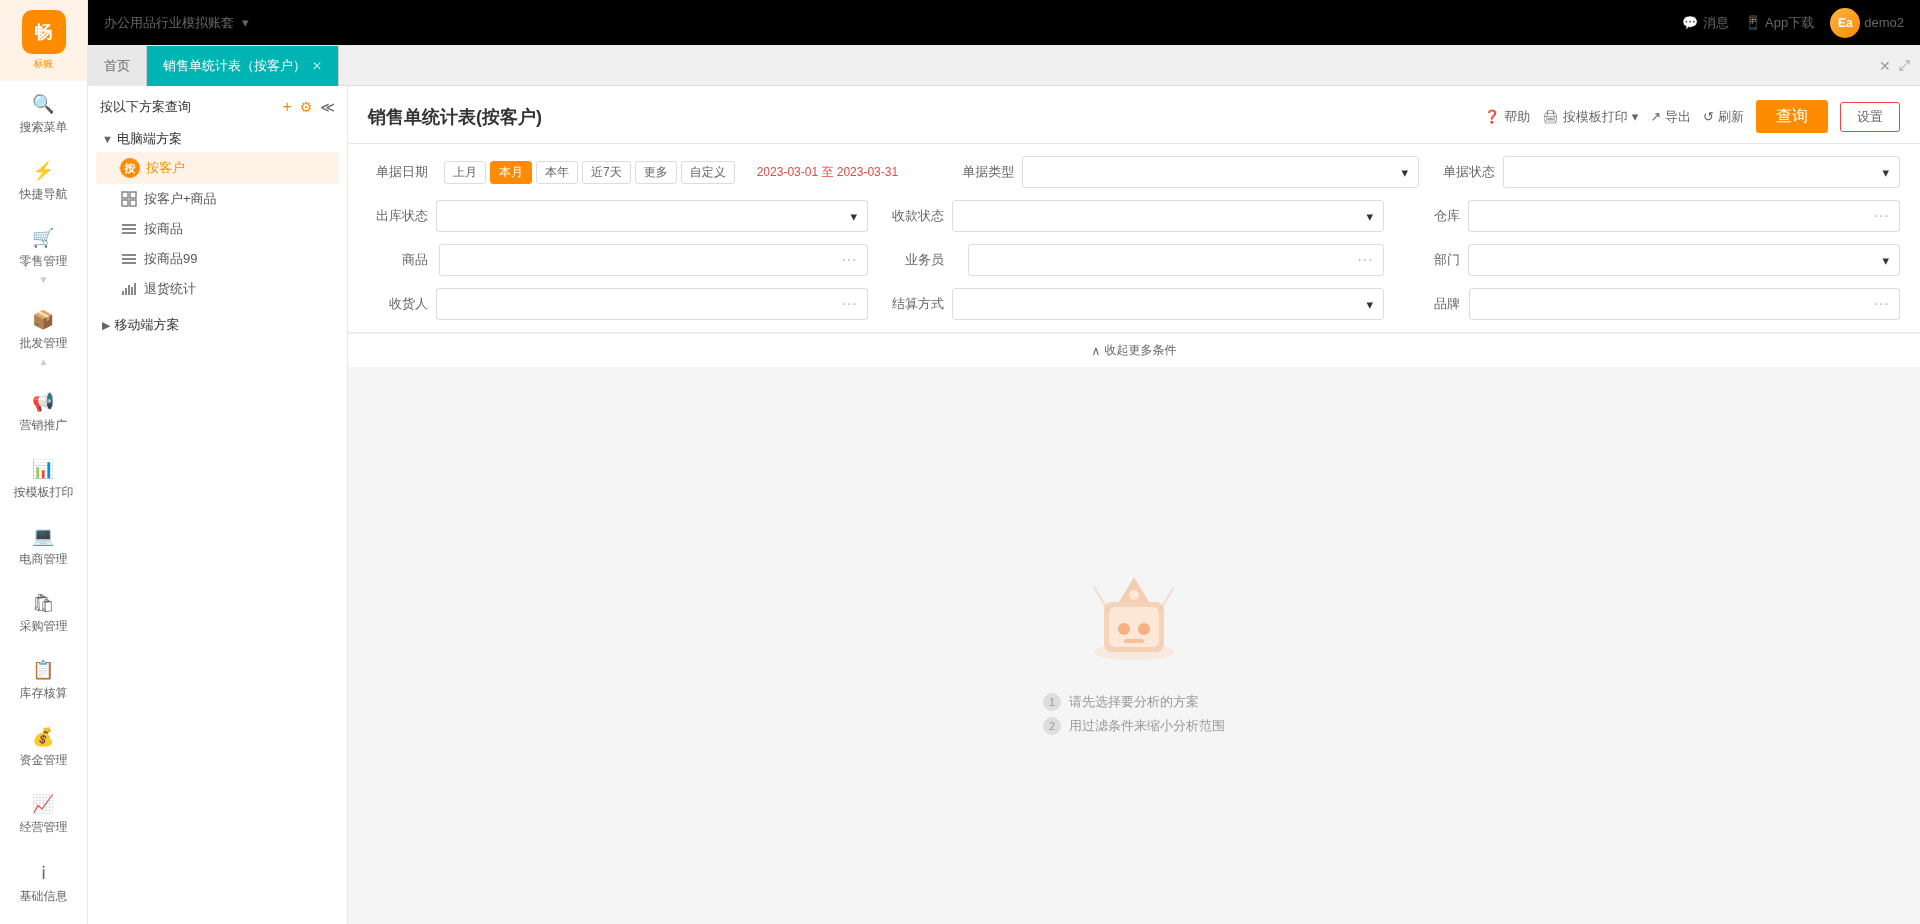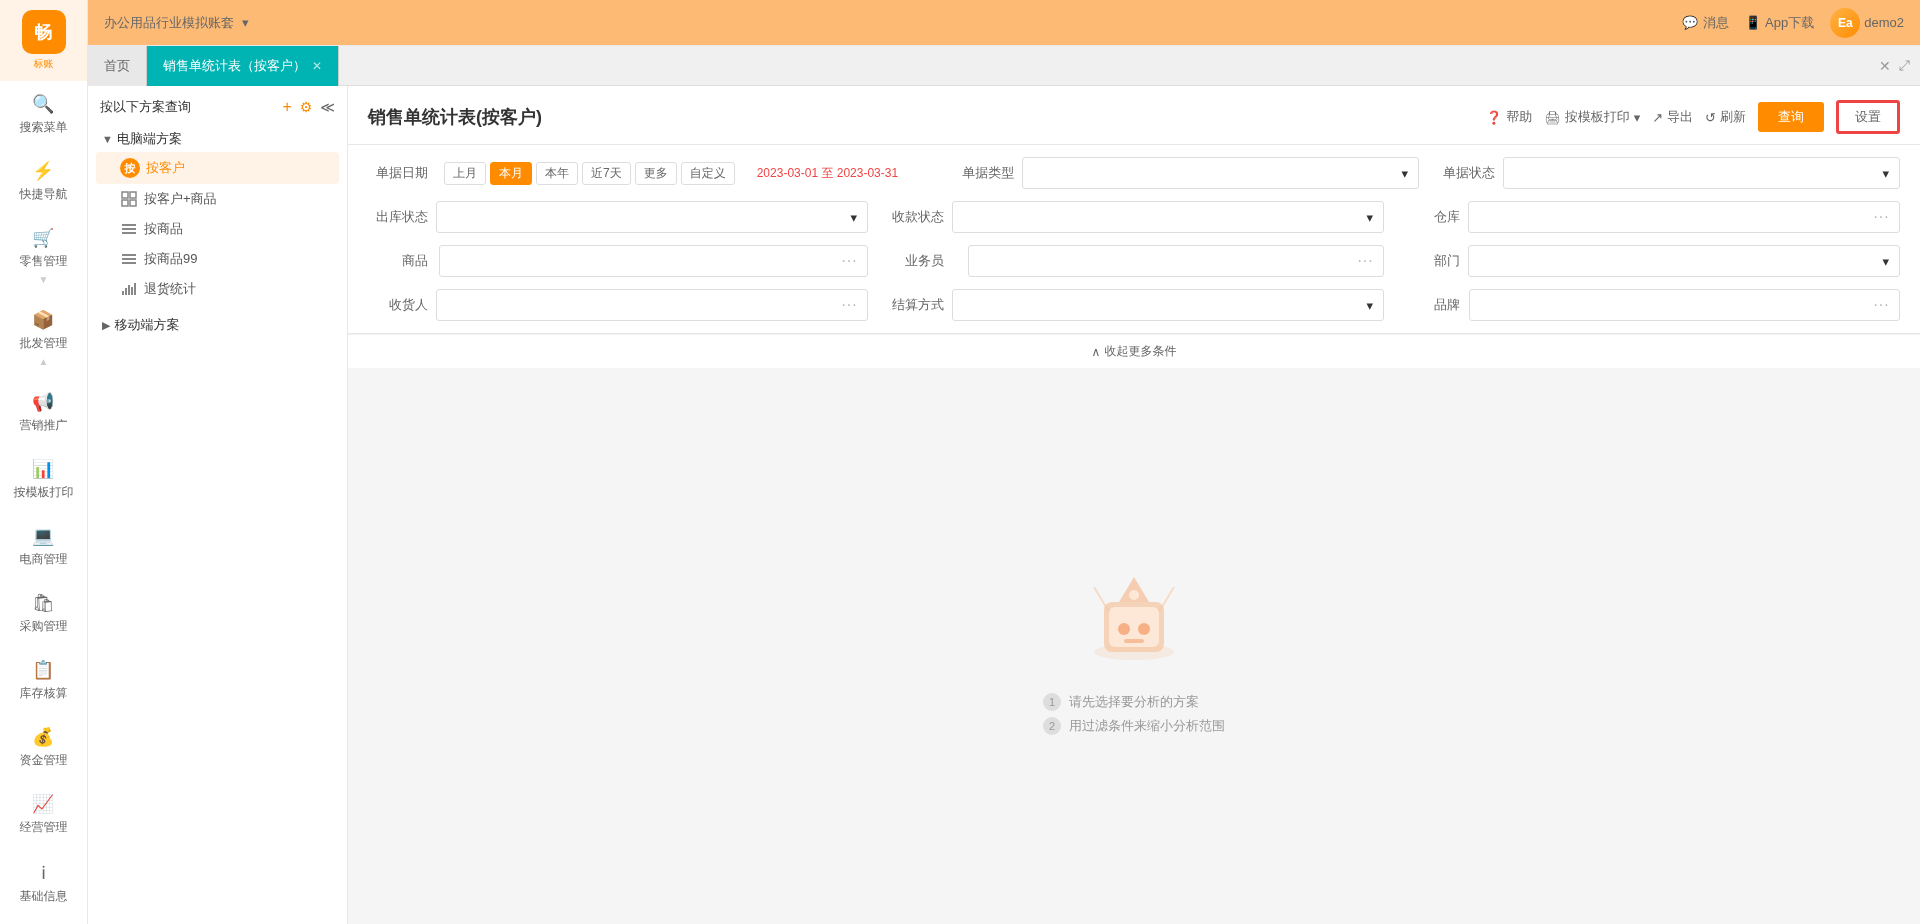--- a/index.html
+++ b/index.html
@@ -11,21 +11,21 @@
     .sidebar-logo-icon { width: 44px; height: 44px; background: #ff8c00; border-radius: 10px; display: flex; align-items: center; justify-content: center; color: white; font-size: 18px; font-weight: bold; }
     .sidebar-logo-text { font-size: 10px; color: #ff8c00; margin-top: 3px; text-align: center; }
     .sidebar-nav { width: 100%; flex: 1; overflow-y: auto; }
     .sidebar-item { width: 100%; padding: 12px 5px; display: flex; flex-direction: column; align-items: center; cursor: pointer; color: #666; font-size: 12px; gap: 4px; }
     .sidebar-item-icon { font-size: 18px; }
 
     
     .main { flex: 1; display: flex; flex-direction: column; overflow: hidden; }
 
     
-    .top-header { height: 46px; background: #fdba74; display: flex; align-items: center; justify-content: space-between; padding: 0 16px; border-bottom: 1px solid #e8e8e8; }
+    .top-header { height: 46px; background: #000000; display: flex; align-items: center; justify-content: space-between; padding: 0 16px; border-bottom: 1px solid #e8e8e8; }
     .header-left { display: flex; align-items: center; gap: 8px; }
     .header-title { font-size: 13px; color: #666; }
     .header-dropdown { color: #666; cursor: pointer; }
     .header-right { display: flex; align-items: center; gap: 16px; }
     .header-action { display: flex; align-items: center; gap: 4px; color: #666; cursor: pointer; font-size: 13px; }
     .user-avatar { width: 30px; height: 30px; border-radius: 50%; background: linear-gradient(135deg, #ffb347, #ff8c00); display: flex; align-items: center; justify-content: center; color: white; font-size: 12px; font-weight: bold; }
 
     
     .tab-bar { height: 40px; background: #f0f0f0; display: flex; align-items: center; padding: 0; border-bottom: 1px solid #ddd; }
     .tab-item { height: 40px; padding: 0 16px; display: flex; align-items: center; gap: 6px; cursor: pointer; font-size: 13px; color: #666; background: #e0e0e0; border-right: 1px solid #ccc; }
@@ -51,22 +51,22 @@
     .tree-item.active { background: #fff3e8; color: #ff8c00; }
     .tree-item .item-icon { width: 20px; height: 20px; border-radius: 50%; background: #ff8c00; display: flex; align-items: center; justify-content: center; color: white; font-size: 11px; font-weight: bold; flex-shrink: 0; }
     .tree-item .item-icon-small { width: 18px; height: 18px; display: flex; align-items: center; justify-content: center; color: #888; font-size: 12px; }
 
     
     .right-panel { flex: 1; display: flex; flex-direction: column; overflow: hidden; background: #f5f5f5; }
     .page-header { background: #fff; padding: 14px 20px 10px; border-bottom: 1px solid #e8e8e8; display: flex; align-items: center; justify-content: space-between; }
     .page-title { font-size: 18px; font-weight: 600; color: #333; }
     .page-actions { display: flex; align-items: center; gap: 12px; }
     .page-action-btn { display: flex; align-items: center; gap: 4px; color: #666; cursor: pointer; font-size: 13px; }
-    .btn-primary { background: #ff8c00; color: white; border: none; padding: 6px 20px; border-radius: 3px; cursor: pointer; font-size: 13px; }
-    .btn-secondary { background: white; color: #666; border: 3px solid #ef4444; padding: 5px 16px; border-radius: 3px; cursor: pointer; font-size: 13px; }
+    .btn-primary { background: #ff8c00; color: white; border: none; padding: 6px 20px; border-radius: 3px; cursor: pointer; font-size: 16px; }
+    .btn-secondary { background: white; color: #666; border: 1px solid #ef4444; padding: 5px 16px; border-radius: 3px; cursor: pointer; font-size: 13px; }
     .filter-row { display: flex; align-items: center; gap: 16px; margin-bottom: 12px; }
     .filter-row:last-of-type { margin-bottom: 0; }
     .filter-label { color: #666; font-size: 13px; flex-shrink: 0; min-width: 60px; text-align: right; }
     .filter-input { flex: 1; height: 32px; border: 1px solid #ddd; border-radius: 3px; padding: 0 10px; font-size: 13px; color: #333; background: #fff; display: flex; align-items: center; justify-content: space-between; cursor: pointer; }
     .filter-dots { color: #bbb; font-size: 16px; cursor: pointer; }
     .date-shortcuts { display: flex; align-items: center; gap: 4px; }
     .date-btn { padding: 2px 8px; border: 1px solid #ddd; border-radius: 3px; font-size: 12px; color: #666; cursor: pointer; background: white; }
     .date-btn.active { background: #ff8c00; color: white; border-color: #ff8c00; }
     .date-range { font-size: 12px; color: #ef4444; margin-left: 6px; }
     .collapse-more { display: flex; align-items: center; justify-content: center; padding: 8px; cursor: pointer; color: #666; font-size: 12px; gap: 4px; background: #fff; border-top: 1px solid #f0f0f0; }

